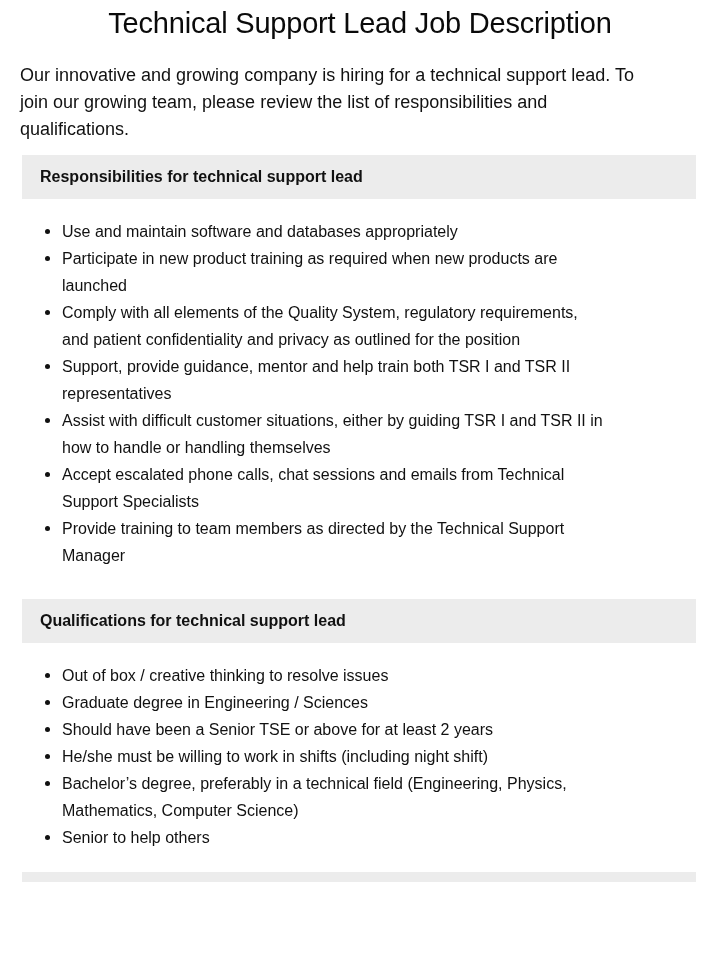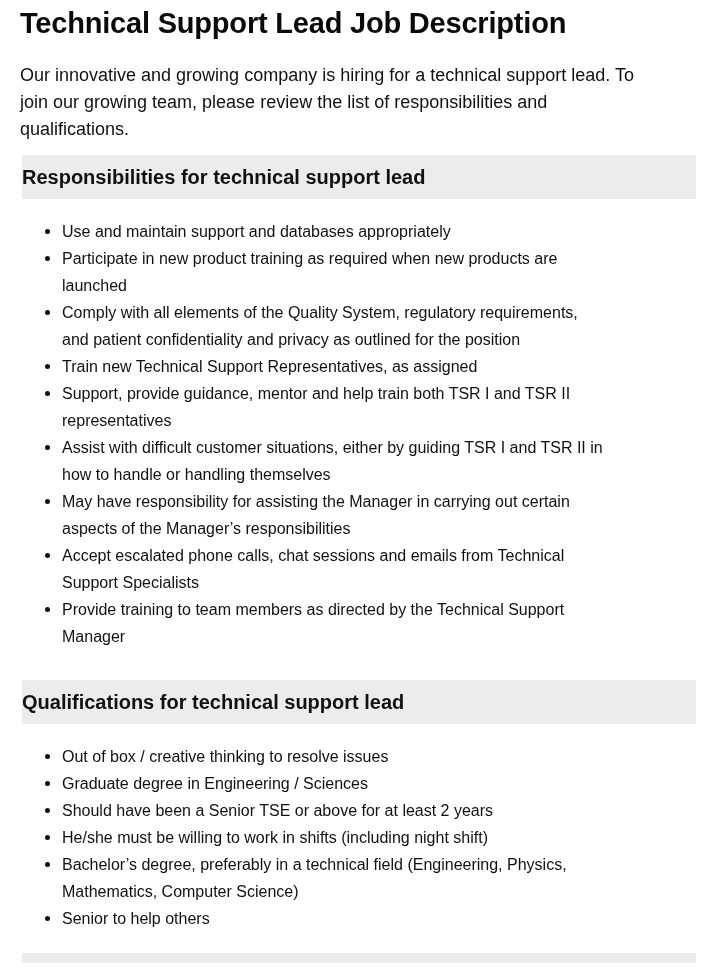--- a/index.html
+++ b/index.html
@@ -18,38 +18,40 @@
     width: 720px;
     height: 976px;
     box-sizing: border-box;
     padding: 0 20px;
     overflow: hidden;
   }
   .page-title {
     margin: 6px 0 0 0;
     font-size: 29px;
     line-height: 34px;
-    font-weight: bold;
+    font-weight: normal;
+    text-align: center;
     letter-spacing: -0.2px;
     color: #0a0a0a;
   }
   .intro {
     margin: 22px 0 0 0;
     max-width: 622px;
     font-size: 18px;
     line-height: 27px;
   }
   .section-bar {
     box-sizing: border-box;
     height: 44px;
     margin: 12px 4px 0 2px;
+    padding-left: 18px;
     display: flex;
     align-items: center;
     background: var(--bar-bg, #ececec);
-    font-size: 20px;
+    font-size: 16px;
     font-weight: bold;
   }
   .section-bar.second {
     margin-top: 30px;
   }
   .section-bar.partial {
     height: 10px;
     margin-top: 21px;
   }
   ul.bullet-list {
@@ -80,27 +82,25 @@
 
 <div class="page">
 
   <h1 class="page-title">Technical Support Lead Job Description</h1>
 
   <p class="intro">Our innovative and growing company is hiring for a technical support lead. To join our growing team, please review the list of responsibilities and qualifications.</p>
 
   <div>
     <div class="section-bar">Responsibilities for technical support lead</div>
     <ul class="bullet-list">
-        <li>Use and maintain support and databases appropriately</li>
+        <li>Use and maintain software and databases appropriately</li>
         <li>Participate in new product training as required when new products are launched</li>
         <li>Comply with all elements of the Quality System, regulatory requirements, and patient confidentiality and privacy as outlined for the position</li>
-        <li>Train new Technical Support Representatives, as assigned</li>
         <li>Support, provide guidance, mentor and help train both TSR I and TSR II representatives</li>
         <li>Assist with difficult customer situations, either by guiding TSR I and TSR II in how to handle or handling themselves</li>
-        <li>May have responsibility for assisting the Manager in carrying out certain aspects of the Manager’s responsibilities</li>
         <li>Accept escalated phone calls, chat sessions and emails from Technical Support Specialists</li>
         <li>Provide training to team members as directed by the Technical Support Manager</li>
       </ul>
   </div>
 
   <div>
     <div class="section-bar second">Qualifications for technical support lead</div>
     <ul class="bullet-list">
         <li>Out of box / creative thinking to resolve issues</li>
         <li>Graduate degree in Engineering / Sciences</li>

